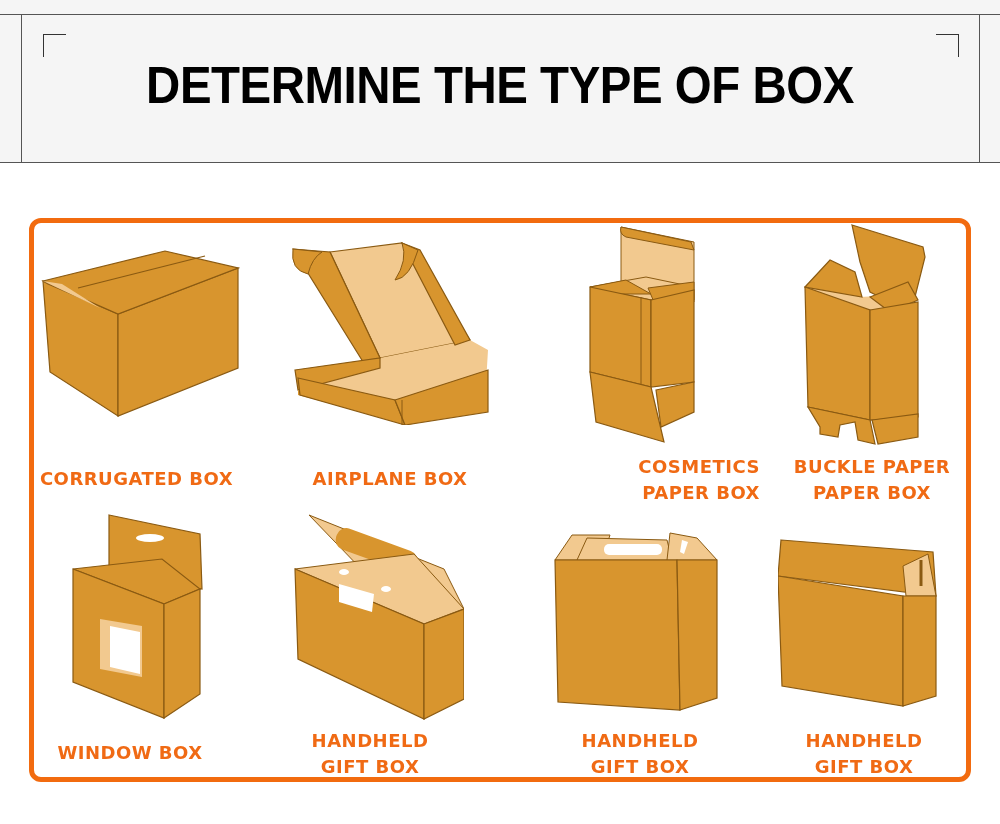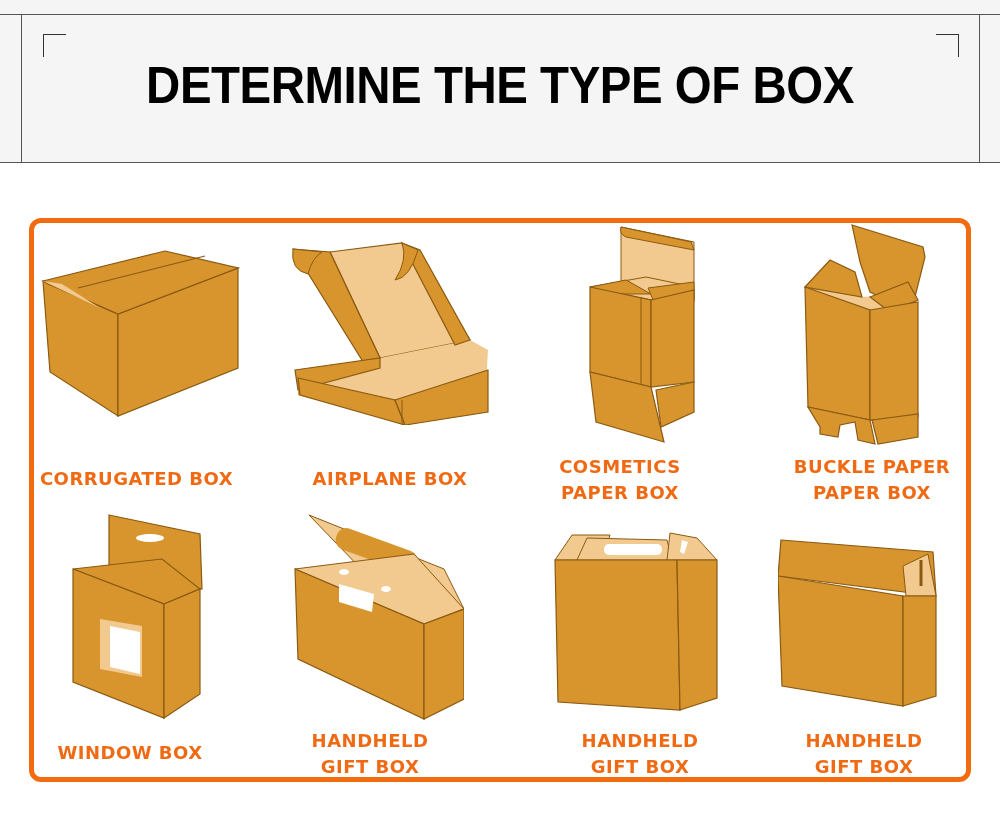--- a/index.html
+++ b/index.html
@@ -88,21 +88,21 @@
     <polygon points="4,65 60,55 108,65 65,78" fill="#f2c98f" stroke="#8a5a12" stroke-width="1"></polygon>
     <polygon points="4,65 40,58 65,72 8,72" fill="#d8952e" stroke="#8a5a12" stroke-width="1"></polygon>
     <polygon points="62,66 108,60 108,78 68,80" fill="#d8952e" stroke="#8a5a12" stroke-width="1"></polygon>
     <polygon points="4,65 65,78 65,165 4,150" fill="#d8952e" stroke="#8a5a12" stroke-width="1.2"></polygon>
     <polygon points="65,78 108,68 108,160 65,165" fill="#d8952e" stroke="#8a5a12" stroke-width="1.2"></polygon>
     <line x1="55" y1="75" x2="55" y2="165" stroke="#8a5a12" stroke-width="1"></line>
     <polygon points="4,150 65,165 78,220 10,200" fill="#d8952e" stroke="#8a5a12" stroke-width="1.2"></polygon>
     <polygon points="70,168 108,160 108,190 75,205" fill="#d8952e" stroke="#8a5a12" stroke-width="1.2"></polygon>
   </svg>
 </div>
-<div class="label" style="left:520px;top:454px;width:200px;">
+<div class="label" style="left:560px;top:454px;width:200px;text-align:right;">
   <div>COSMETICS</div>
   <div>PAPER BOX</div>
 </div>
 
 <div class="cell" style="left:800px;top:222px;">
   <svg width="130" height="225" viewBox="0 0 130 225">
     <path d="M52,3 L123,25 L125,35 L115,75 L80,75 L70,70 L60,40 Z" fill="#d8952e" stroke="#8a5a12" stroke-width="1.2"></path>
     <polygon points="5,65 50,55 60,75 115,72 80,105 25,90" fill="#f2c98f"></polygon>
     <polygon points="5,65 30,38 55,50 62,75" fill="#d8952e" stroke="#8a5a12" stroke-width="1.2"></polygon>
     <polygon points="70,75 108,60 118,78 90,90" fill="#d8952e" stroke="#8a5a12" stroke-width="1.2"></polygon>

